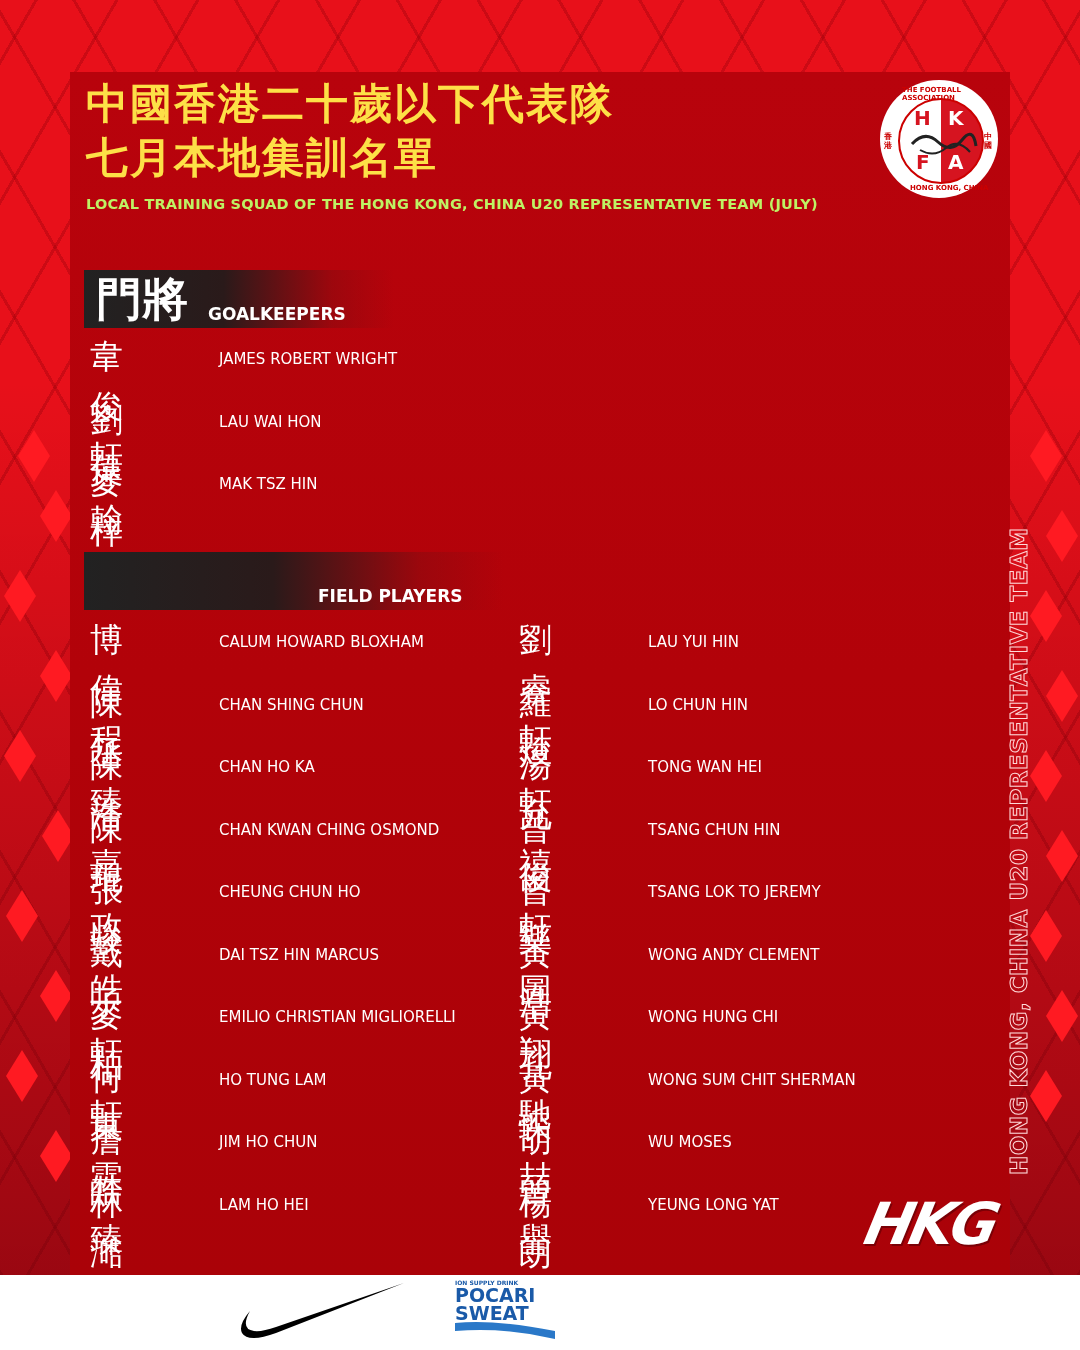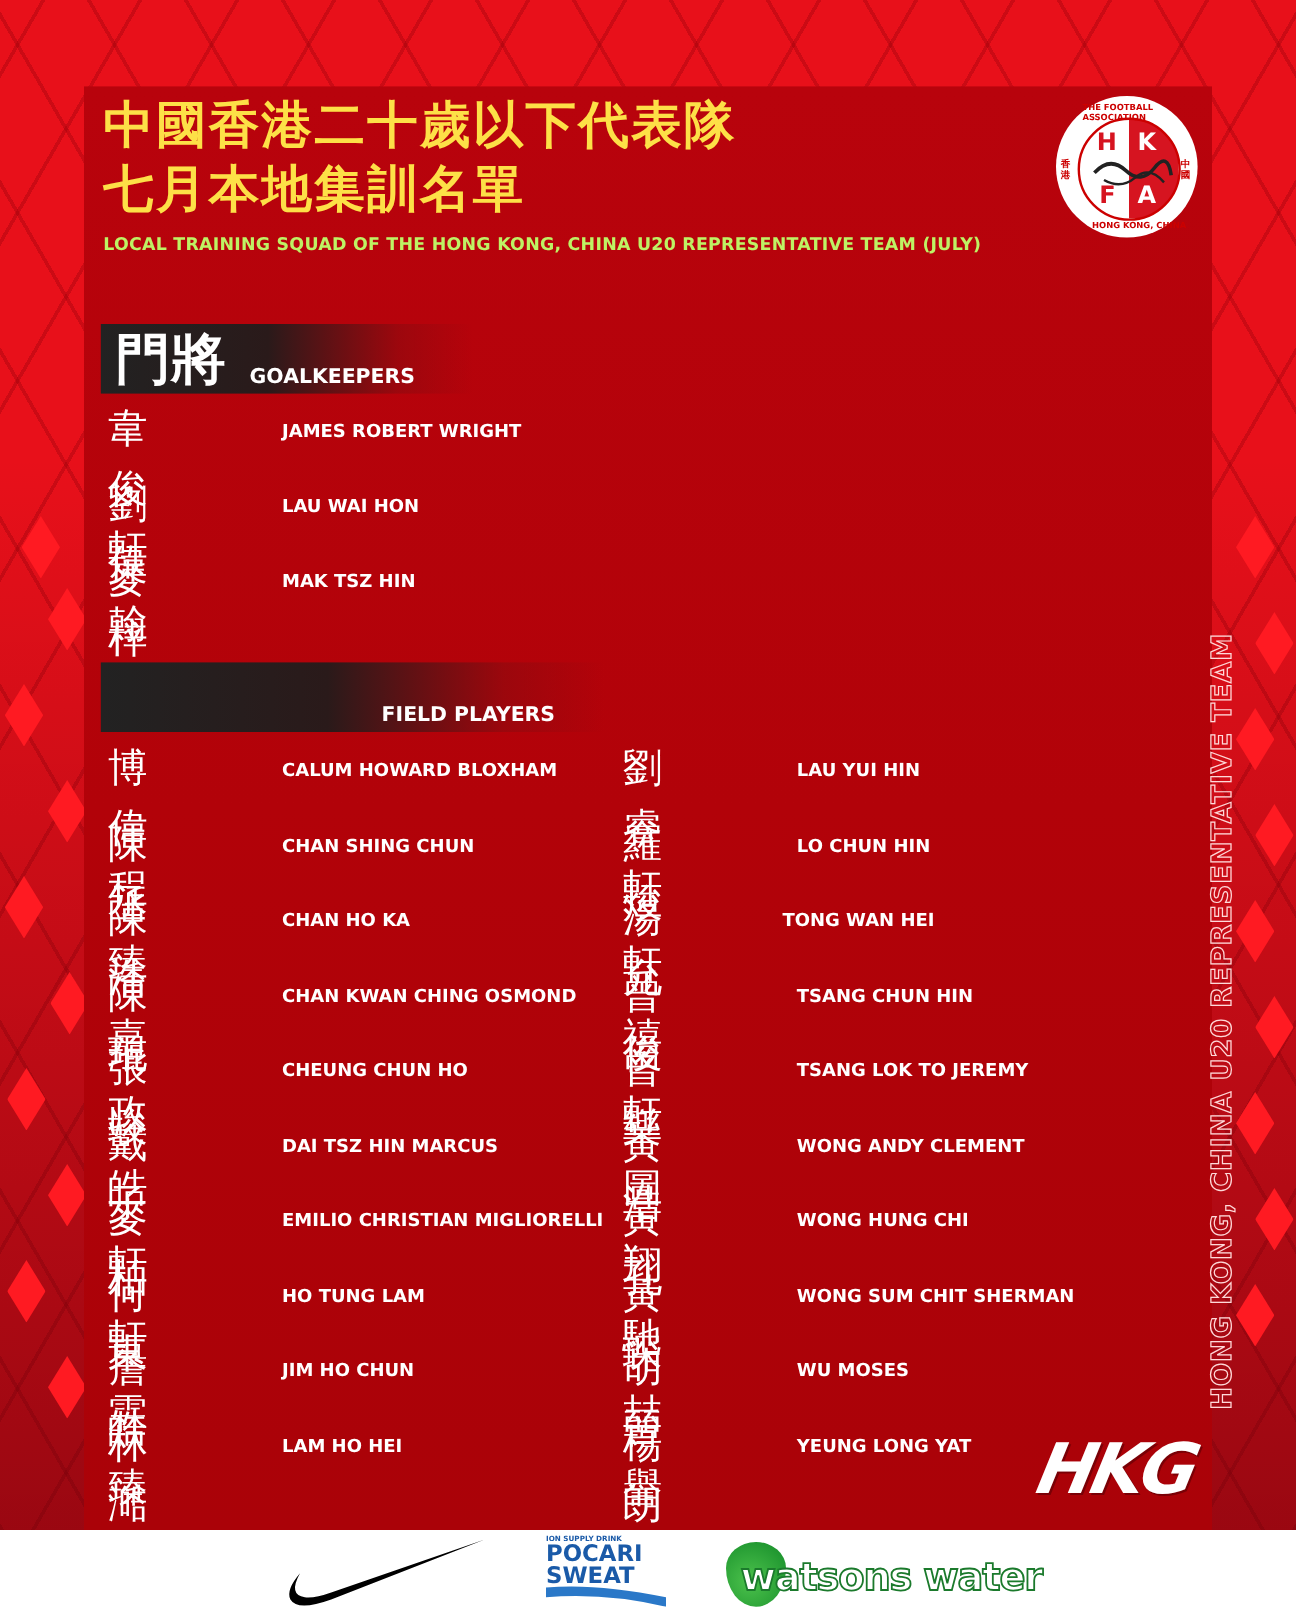--- a/index.html
+++ b/index.html
@@ -23,21 +23,21 @@
   .logo-inner { position:absolute; left:18px; top:18px; width:82px; height:82px; border-radius:50%; overflow:hidden;
                 background:linear-gradient(90deg,#fff 50%, #d61420 50%); border:2px solid #c00; }
   .logo-l { position:absolute; font-weight:bold; font-size:20px; }
   .logo-ring { position:absolute; font-size:7px; color:#c00; font-weight:bold; }
   .sec-head { position:absolute; left:84px; height:58px;
               background:linear-gradient(90deg,#222 0%, #2a1a1a 45%, rgba(140,10,15,0.6) 80%, rgba(180,3,12,0) 100%); }
   .sec-zh { position:absolute; left:12px; top:0; color:#fff; font-weight:bold; font-size:46px; line-height:58px; }
   .sec-en { position:absolute; bottom:4px; color:#fff; font-weight:bold; font-size:17px; }
   .row { position:absolute; height:50px; color:#fff; }
   .zh { position:absolute; left:0; top:0; font-size:33px; line-height:50px; letter-spacing:1px; }
-  .en { position:absolute; top:18px; font-weight:bold; font-size:15px; white-space:nowrap;margin-left:16px; }
+  .en { position:absolute; top:18px; font-weight:normal; font-size:15px; white-space:nowrap; }
   .side { position:absolute; left:1006px; top:1175px; transform-origin:0 0; transform:rotate(-90deg);
           color:transparent; -webkit-text-stroke:1px #ffd9d9; font-weight:bold; font-size:23px; letter-spacing:0.5px; white-space:nowrap; }
   .hkg { position:absolute; left:866px; top:1190px; color:#fff; font-weight:bold; font-style:italic; font-size:58px; letter-spacing:-4px; transform:skewX(-12deg); text-shadow:2px 2px 0 #7a0006; }
   .footer { position:absolute; left:0; top:1275px; width:1080px; height:75px; background:#fff; }
   .pocari { position:absolute; left:455px; top:4px; width:100px; height:60px; }
   .pocari .small { font-size:6px; color:#1a5aa8; font-weight:bold; }
   .pocari .big { font-size:19px; color:#1a5aa8; font-weight:bold; line-height:18px; }
   .watsons { position:absolute; left:605px; top:6px; width:240px; height:62px; }
   .watsons .drop { position:absolute; left:0; top:4px; width:50px; height:54px; background:radial-gradient(circle at 40% 60%, #4cc24c, #138a28); border-radius:50% 50% 50% 50% / 40% 40% 60% 60%; }
   .watsons .txt { position:absolute; left:12px; top:14px; font-size:32px; color:#fff; -webkit-text-stroke:1.5px #1b7a2c; font-weight:bold; letter-spacing:-1px; white-space:nowrap; }
@@ -159,21 +159,21 @@
 <div class="row" style="left:519px;top:615px">
     <span class="zh">劉睿軒</span>
     <span class="en" style="left:129px">LAU YUI HIN</span>
   </div>
 <div class="row" style="left:519px;top:678px">
     <span class="zh">羅焌軒</span>
     <span class="en" style="left:129px">LO CHUN HIN</span>
   </div>
 <div class="row" style="left:519px;top:740px">
     <span class="zh">湯允禧</span>
-    <span class="en" style="left:117px">TONG WAN HEI</span>
+    <span class="en" style="left:129px">TONG WAN HEI</span>
   </div>
 <div class="row" style="left:519px;top:803px">
     <span class="zh">曾俊軒</span>
     <span class="en" style="left:129px">TSANG CHUN HIN</span>
   </div>
 <div class="row" style="left:519px;top:865px">
     <span class="zh">曾樂圖</span>
     <span class="en" style="left:129px">TSANG LOK TO JEREMY</span>
   </div>
 <div class="row" style="left:519px;top:928px">
@@ -205,17 +205,13 @@
     <path d="M168 2 L40 52 Q12 62 6 52 Q2 44 14 30 Q4 48 18 50 Q26 51 40 46 Z" fill="#000"></path>
   </svg>
   <div class="pocari">
     <div class="small">ION SUPPLY DRINK</div>
     <div class="big">POCARI</div>
     <div class="big">SWEAT</div>
     <svg width="100" height="22" style="position:absolute;left:0;top:38px">
       <path d="M0 6 Q40 2 100 14 L100 22 Q50 10 0 14 Z" fill="#2a78c8"></path>
     </svg>
   </div>
-  <div class="watsons">
-    <div class="drop"></div>
-    <div class="txt">watsons water</div>
-  </div>
 </div>
 
 </body></html>

